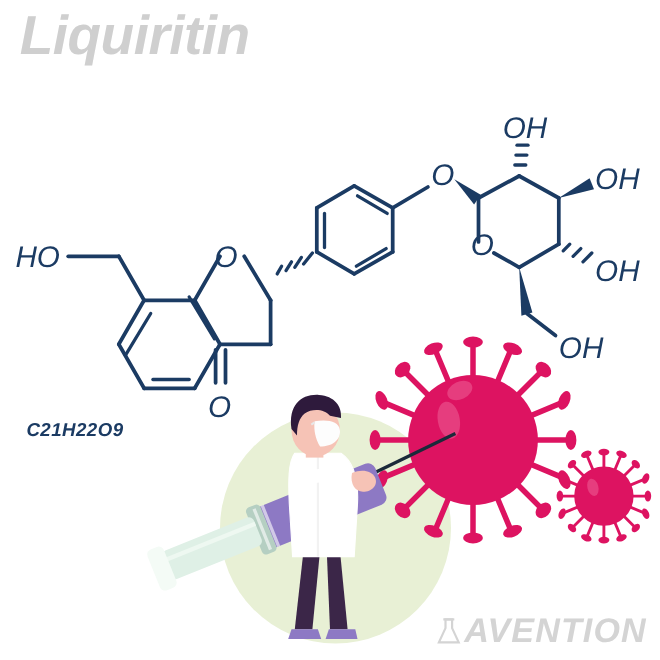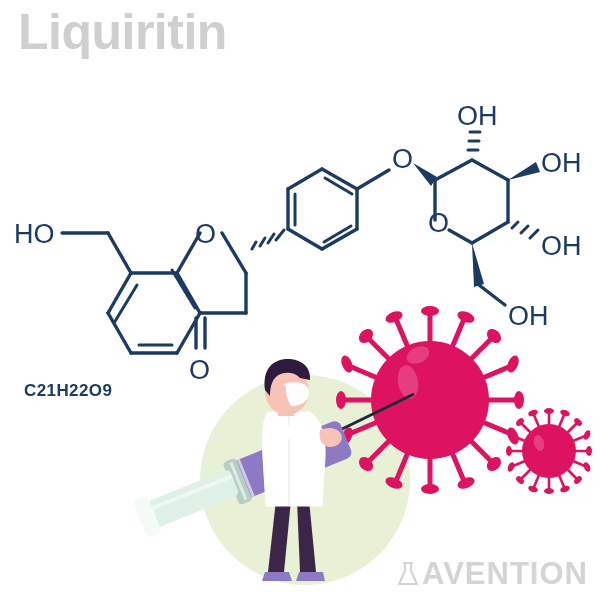--- a/index.html
+++ b/index.html
@@ -7,20 +7,21 @@
     padding: 0;
     background: #ffffff;
   }
   #stage {
     position: relative;
     width: 600px;
     height: 600px;
     background: #ffffff;
     overflow: hidden;
     font-family: "Liberation Sans", sans-serif;
+    font-style: italic;
   }
   #title {
     position: absolute;
     left: 18px;
     top: 2px;
     font-size: 50px;
     font-weight: 700;
     color: #cfcfcf;
     letter-spacing: -0.5px;
     line-height: 1.2;

